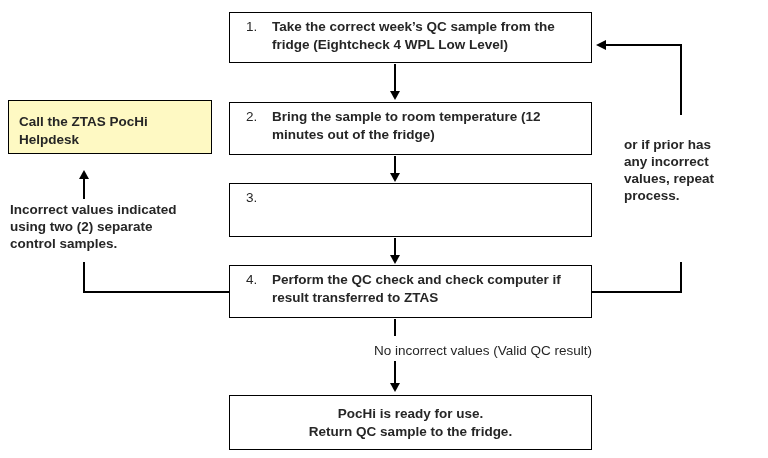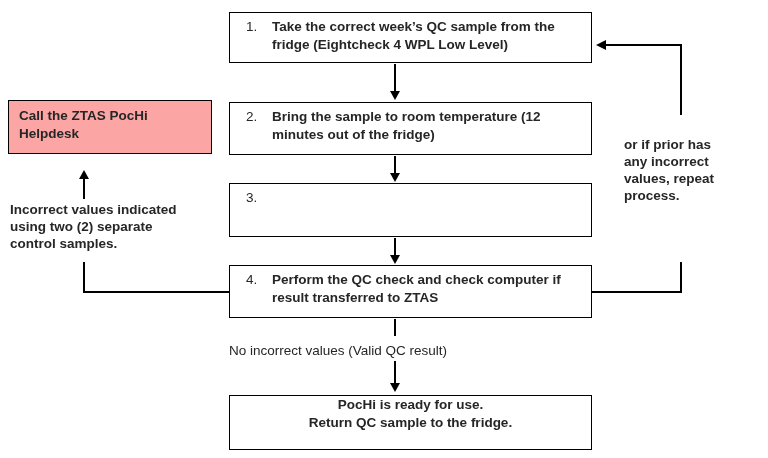--- a/index.html
+++ b/index.html
@@ -18,37 +18,37 @@
     left: 229px;
     width: 363px;
     box-sizing: border-box;
     border: 1.5px solid #000;
     background: #fff;
   }
   .step { display: flex; align-items: flex-start; padding: 5px 6px 0 16px; }
   .num { flex: 0 0 26px; line-height: 18px; }
   .lines { flex: 1; min-width: 0; }
   .ln { display: block; line-height: 18px; white-space: nowrap; font-weight: bold; }
-  .center-box { text-align: center; padding-top: 0; }
+  .center-box { text-align: center; padding-top: 9px; }
   .side-box {
     position: absolute;
     left: 8px; top: 100px;
     width: 204px; height: 54px;
     box-sizing: border-box;
     border: 1.5px solid #000;
-    padding: 6px 10px;
-    background: #fca5a5;
+    padding: 12px 10px;
+    background: #fef9c3;
   }
   .label { position: absolute; }
   .label .ln { line-height: 17px; }
   .valid-label {
     position: absolute;
     left: 229px; top: 342px;
     width: 363px;
-    text-align: left;
+    text-align: right;
     line-height: 17px;
   }
   .vline { position: absolute; width: 2px; background: #000; }
   .hline { position: absolute; height: 2px; background: #000; }
   .ah-down { position: absolute; width: 0; height: 0;
     border-left: 5px solid transparent; border-right: 5px solid transparent;
     border-top: 9px solid #000; }
   .ah-up { position: absolute; width: 0; height: 0;
     border-left: 5px solid transparent; border-right: 5px solid transparent;
     border-bottom: 9px solid #000; }

